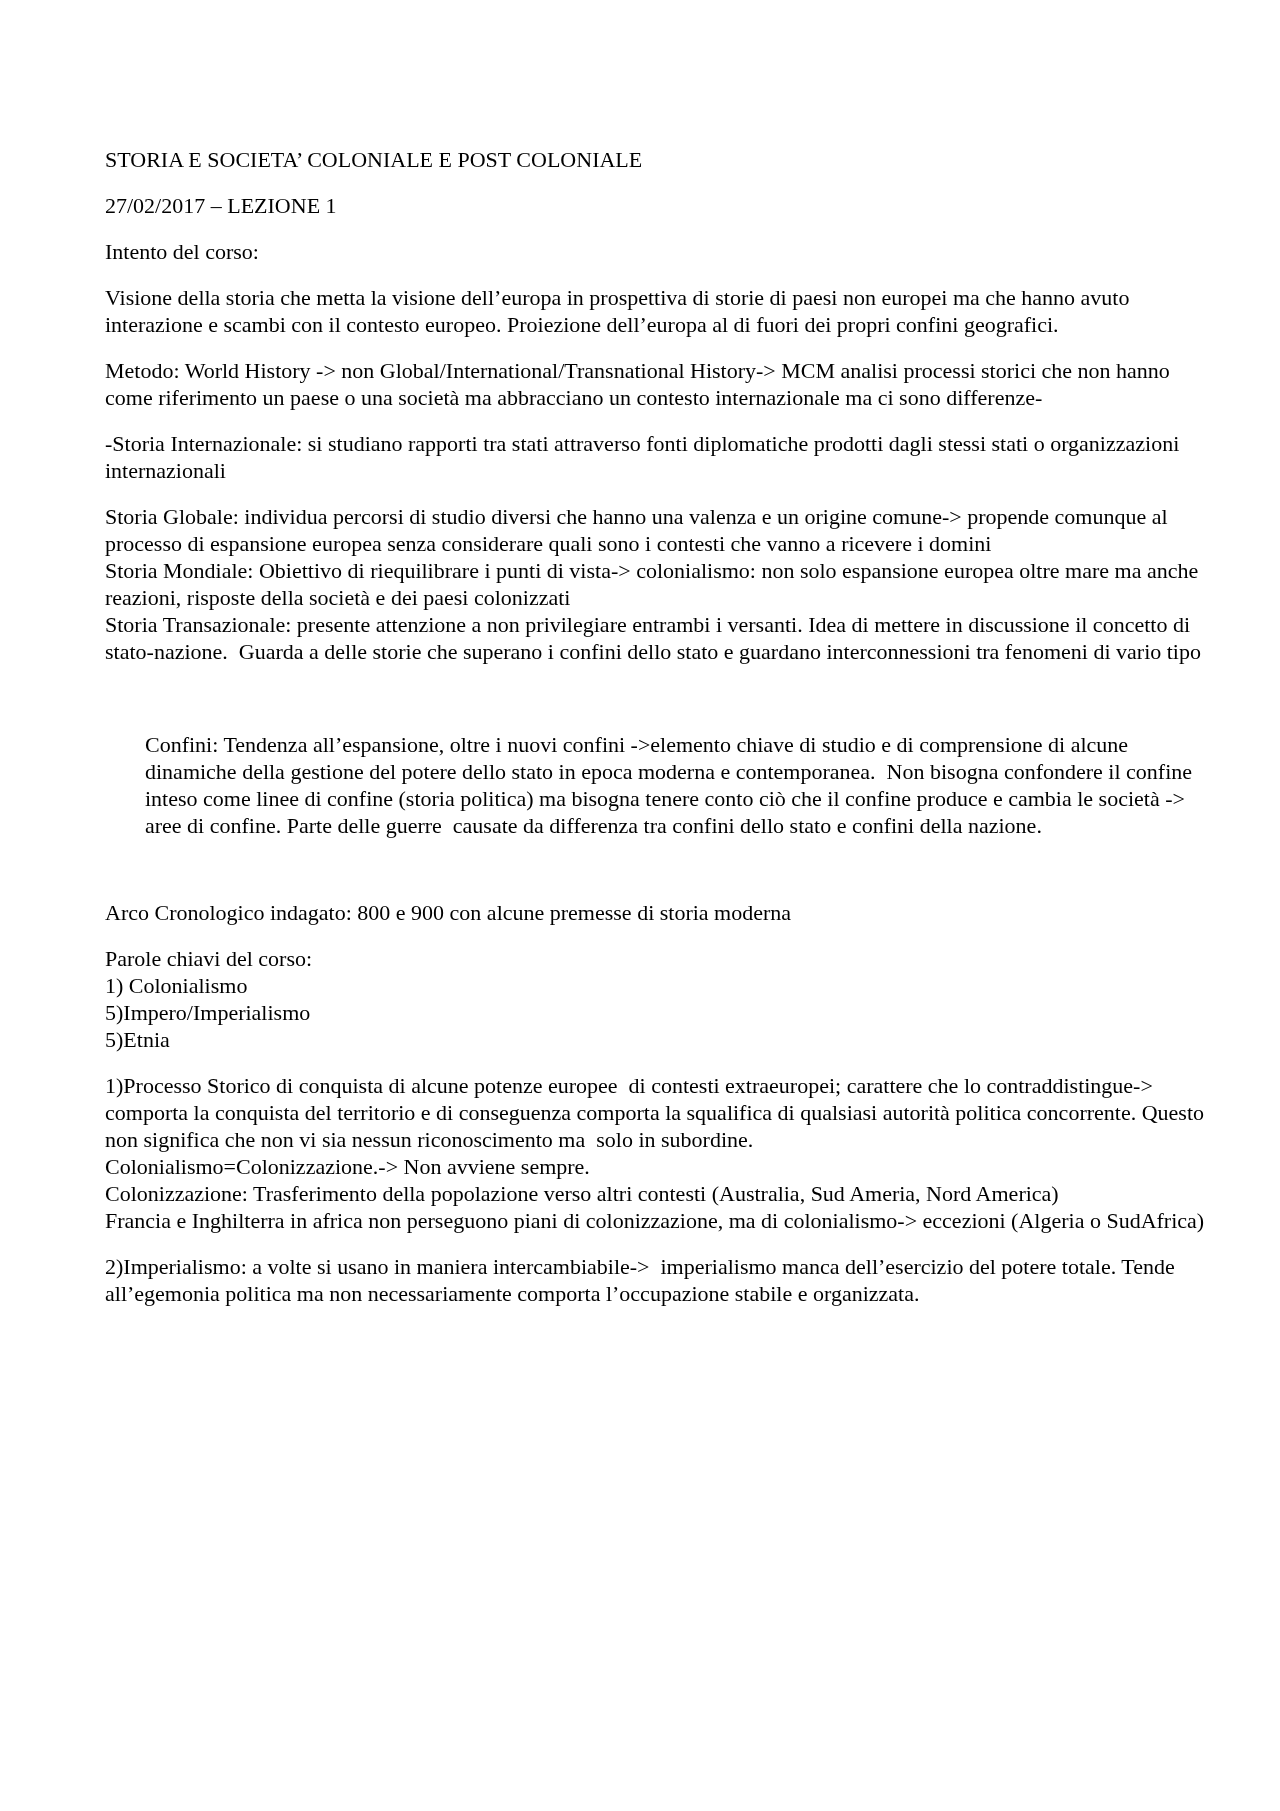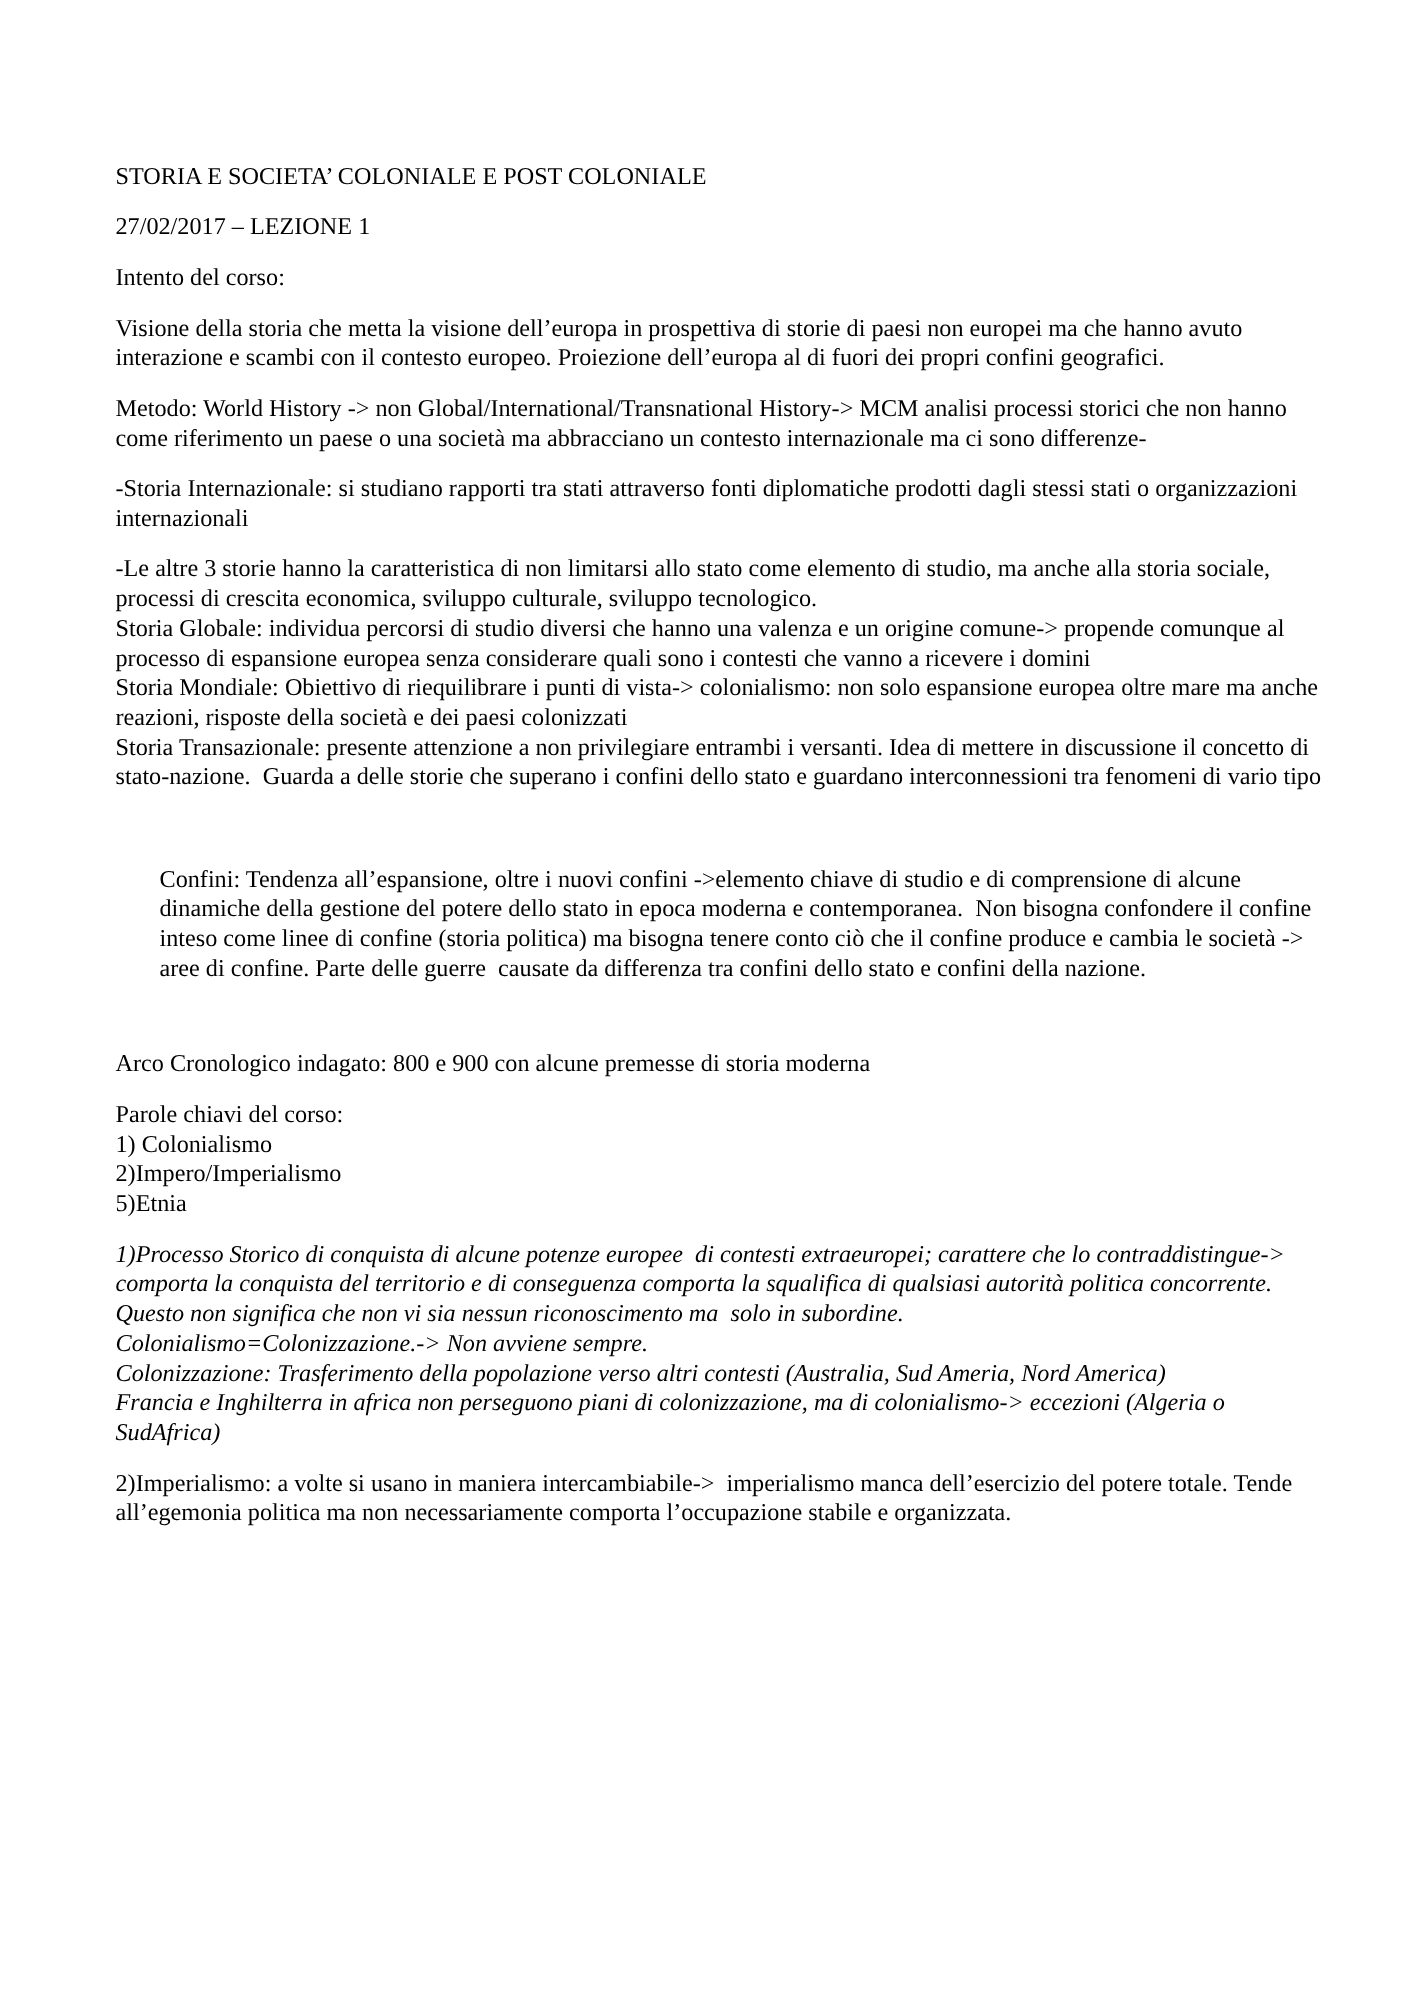--- a/index.html
+++ b/index.html
@@ -22,21 +22,21 @@
   }
   .sec {
     margin: 0 0 19px 0;
   }
   .sec p {
     margin: 0;
     white-space: pre-wrap;
   }
   .gap-confini   { margin-top: 66px; margin-left: 40px; }
   .gap-arco      { margin-top: 60px; }
-  .gap-processo  { margin-top: 19px; font-style: italic; }
+  .gap-processo  { margin-top: 19px; }
   .gap-imperial  { }
 </style>
 </head>
 <body>
 
 <div class="page">
 
   <div class="sec">
     <p>STORIA E SOCIETA’ COLONIALE E POST COLONIALE</p>
   </div>
@@ -55,38 +55,37 @@
 
   <div class="sec">
     <p>Metodo: World History -&gt; non Global/International/Transnational History-&gt; MCM analisi processi storici che non hanno come riferimento un paese o una società ma abbracciano un contesto internazionale ma ci sono differenze-</p>
   </div>
 
   <div class="sec">
     <p>-Storia Internazionale: si studiano rapporti tra stati attraverso fonti diplomatiche prodotti dagli stessi stati o organizzazioni internazionali</p>
   </div>
 
   <div class="sec">
-    <p>-Le altre 3 storie hanno la caratteristica di non limitarsi allo stato come elemento di studio, ma anche alla storia sociale, processi di crescita economica, sviluppo culturale, sviluppo tecnologico.</p>
     <p>Storia Globale: individua percorsi di studio diversi che hanno una valenza e un origine comune-&gt; propende comunque al processo di espansione europea senza considerare quali sono i contesti che vanno a ricevere i domini</p>
     <p>Storia Mondiale: Obiettivo di riequilibrare i punti di vista-&gt; colonialismo: non solo espansione europea oltre mare ma anche reazioni, risposte della società e dei paesi colonizzati</p>
     <p>Storia Transazionale: presente attenzione a non privilegiare entrambi i versanti. Idea di mettere in discussione il concetto di stato-nazione.  Guarda a delle storie che superano i confini dello stato e guardano interconnessioni tra fenomeni di vario tipo</p>
   </div>
 
   <div class="sec gap-confini">
     <p>Confini: Tendenza all’espansione, oltre i nuovi confini -&gt;elemento chiave di studio e di comprensione di alcune dinamiche della gestione del potere dello stato in epoca moderna e contemporanea.  Non bisogna confondere il confine inteso come linee di confine (storia politica) ma bisogna tenere conto ciò che il confine produce e cambia le società -&gt; aree di confine. Parte delle guerre  causate da differenza tra confini dello stato e confini della nazione.</p>
   </div>
 
   <div class="sec gap-arco">
     <p>Arco Cronologico indagato: 800 e 900 con alcune premesse di storia moderna</p>
   </div>
 
   <div class="sec">
     <p>Parole chiavi del corso:</p>
     <p>1) Colonialismo</p>
-    <p>2)Impero/Imperialismo</p>
+    <p>5)Impero/Imperialismo</p>
     <p>5)Etnia</p>
   </div>
 
   <div class="sec gap-processo">
     <p>1)Processo Storico di conquista di alcune potenze europee  di contesti extraeuropei; carattere che lo contraddistingue-&gt; comporta la conquista del territorio e di conseguenza comporta la squalifica di qualsiasi autorità politica concorrente. Questo non significa che non vi sia nessun riconoscimento ma  solo in subordine.</p>
     <p>Colonialismo=Colonizzazione.-&gt; Non avviene sempre.</p>
     <p>Colonizzazione: Trasferimento della popolazione verso altri contesti (Australia, Sud Ameria, Nord America)</p>
     <p>Francia e Inghilterra in africa non perseguono piani di colonizzazione, ma di colonialismo-&gt; eccezioni (Algeria o SudAfrica)</p>
   </div>
 

